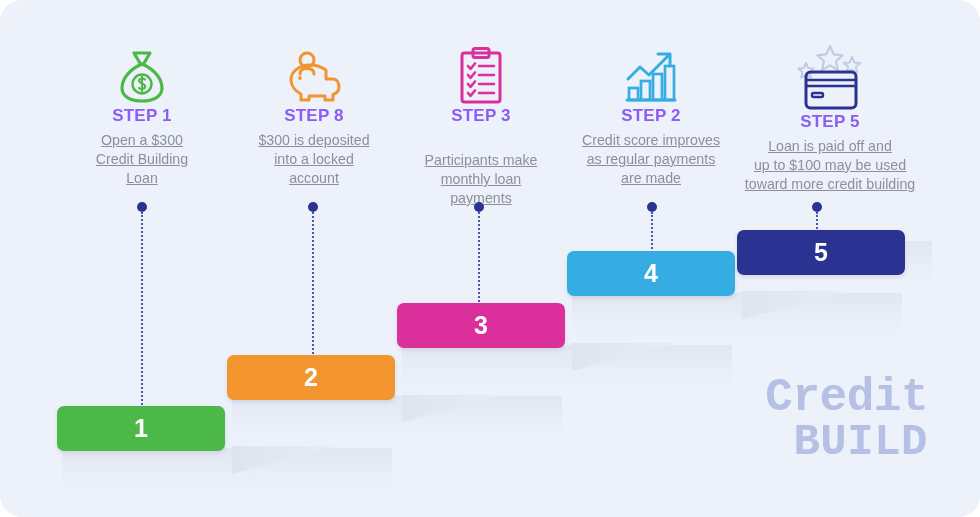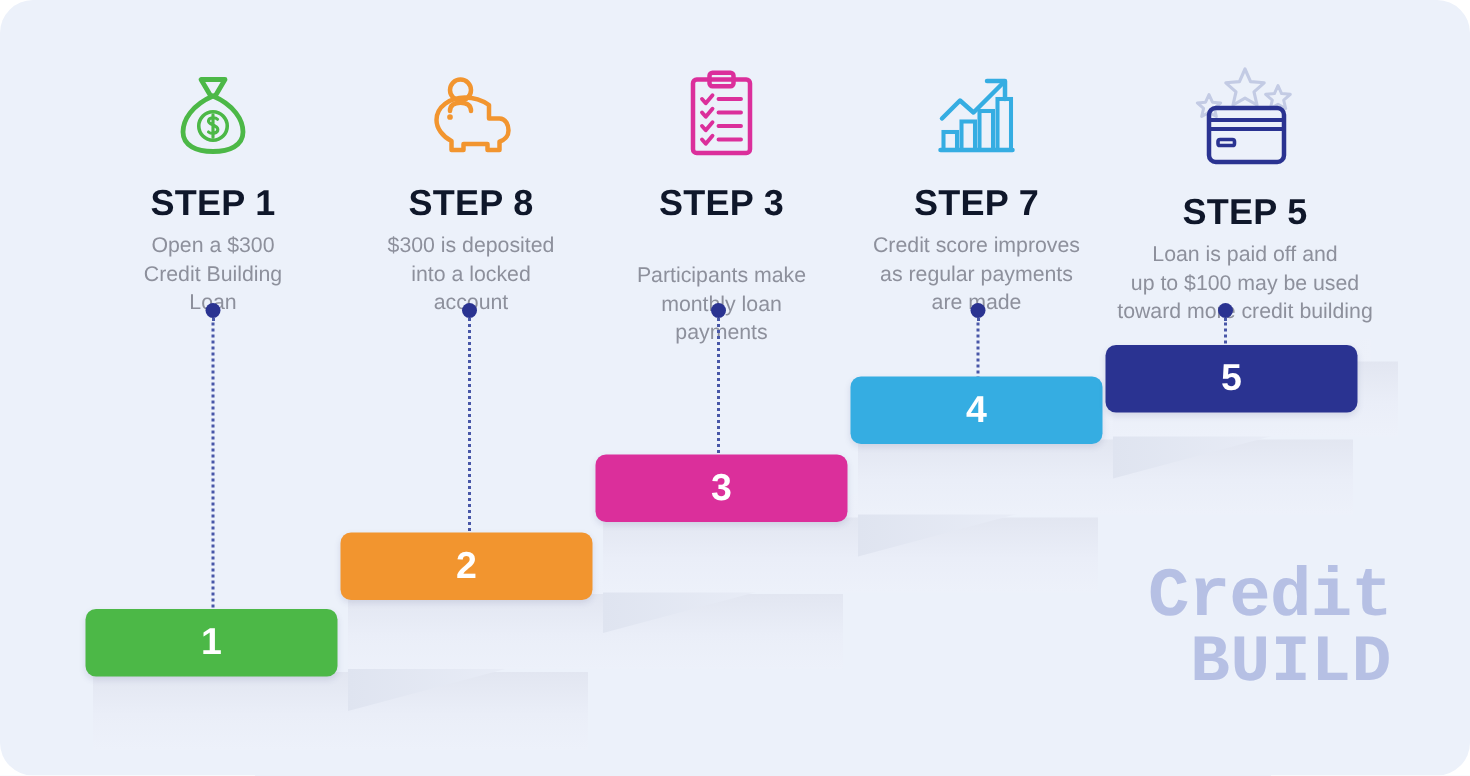--- a/index.html
+++ b/index.html
@@ -33,31 +33,32 @@
     width: 196px;
     text-align: center;
   }
   .step-icon {
     height: 62px;
     display: flex;
     align-items: flex-end;
     justify-content: center;
   }
   .step-title {
-    margin-top: 16px;
-    font-size: 24px;
+    margin-top: 0;
+    font-size: 17px;
     font-weight: bold;
-    color: #0f172a;
+    color: #8b5cf6;
     letter-spacing: 0.2px;
   }
   .step-desc {
     margin-top: 5px;
     font-size: 14.2px;
     line-height: 19px;
     color: #8d909c;
+    text-decoration: underline;
   }
 
   
   .connector {
     position: absolute;
     width: 2px;
   }
   .connector .dot {
     position: absolute;
     top: 0;
@@ -196,21 +197,21 @@
         <svg width="60" height="58" viewBox="0 0 60 58">
           <path d="M6 52 L54 52" stroke="#35ade2" stroke-width="3" stroke-linecap="round"></path>
           <rect x="8" y="40" width="9" height="12" fill="none" stroke="#35ade2" stroke-width="2.7"></rect>
           <rect x="20" y="33" width="9" height="19" fill="none" stroke="#35ade2" stroke-width="2.7"></rect>
           <rect x="32" y="26" width="9" height="26" fill="none" stroke="#35ade2" stroke-width="2.7"></rect>
           <rect x="44" y="18" width="9" height="34" fill="none" stroke="#35ade2" stroke-width="2.7"></rect>
           <path d="M7 31 L19 19 L28 27 L48 7" fill="none" stroke="#35ade2" stroke-width="3" stroke-linecap="round" stroke-linejoin="round"></path>
           <path d="M37 6 L49 6 L49 18" fill="none" stroke="#35ade2" stroke-width="3" stroke-linecap="round" stroke-linejoin="round"></path>
         </svg>
       </div>
-      <div class="step-title">STEP 7</div>
+      <div class="step-title">STEP 2</div>
       <div class="step-desc" style="white-space:pre-line;">Credit score improves
 as regular payments
 are made</div>
     </div>
 
     <div class="step-card" style="left:722px; width:216px;">
       <div class="step-icon" style="height:68px;">
         <svg width="92" height="68" viewBox="0 0 92 68">
           <path d="M46 2 L49.7 10.4 L58.8 11.2 L52 17.3 L54 26 L46 21.4 L38 26 L40 17.3 L33.2 11.2 L42.3 10.4 Z" fill="none" stroke="#c3cbe4" stroke-width="2.1" stroke-linejoin="round"></path>
           <path d="M68 13 L70.4 18.4 L76.2 18.9 L71.8 22.8 L73.1 28.4 L68 25.5 L62.9 28.4 L64.2 22.8 L59.8 18.9 L65.6 18.4 Z" fill="none" stroke="#c3cbe4" stroke-width="2" stroke-linejoin="round"></path>

